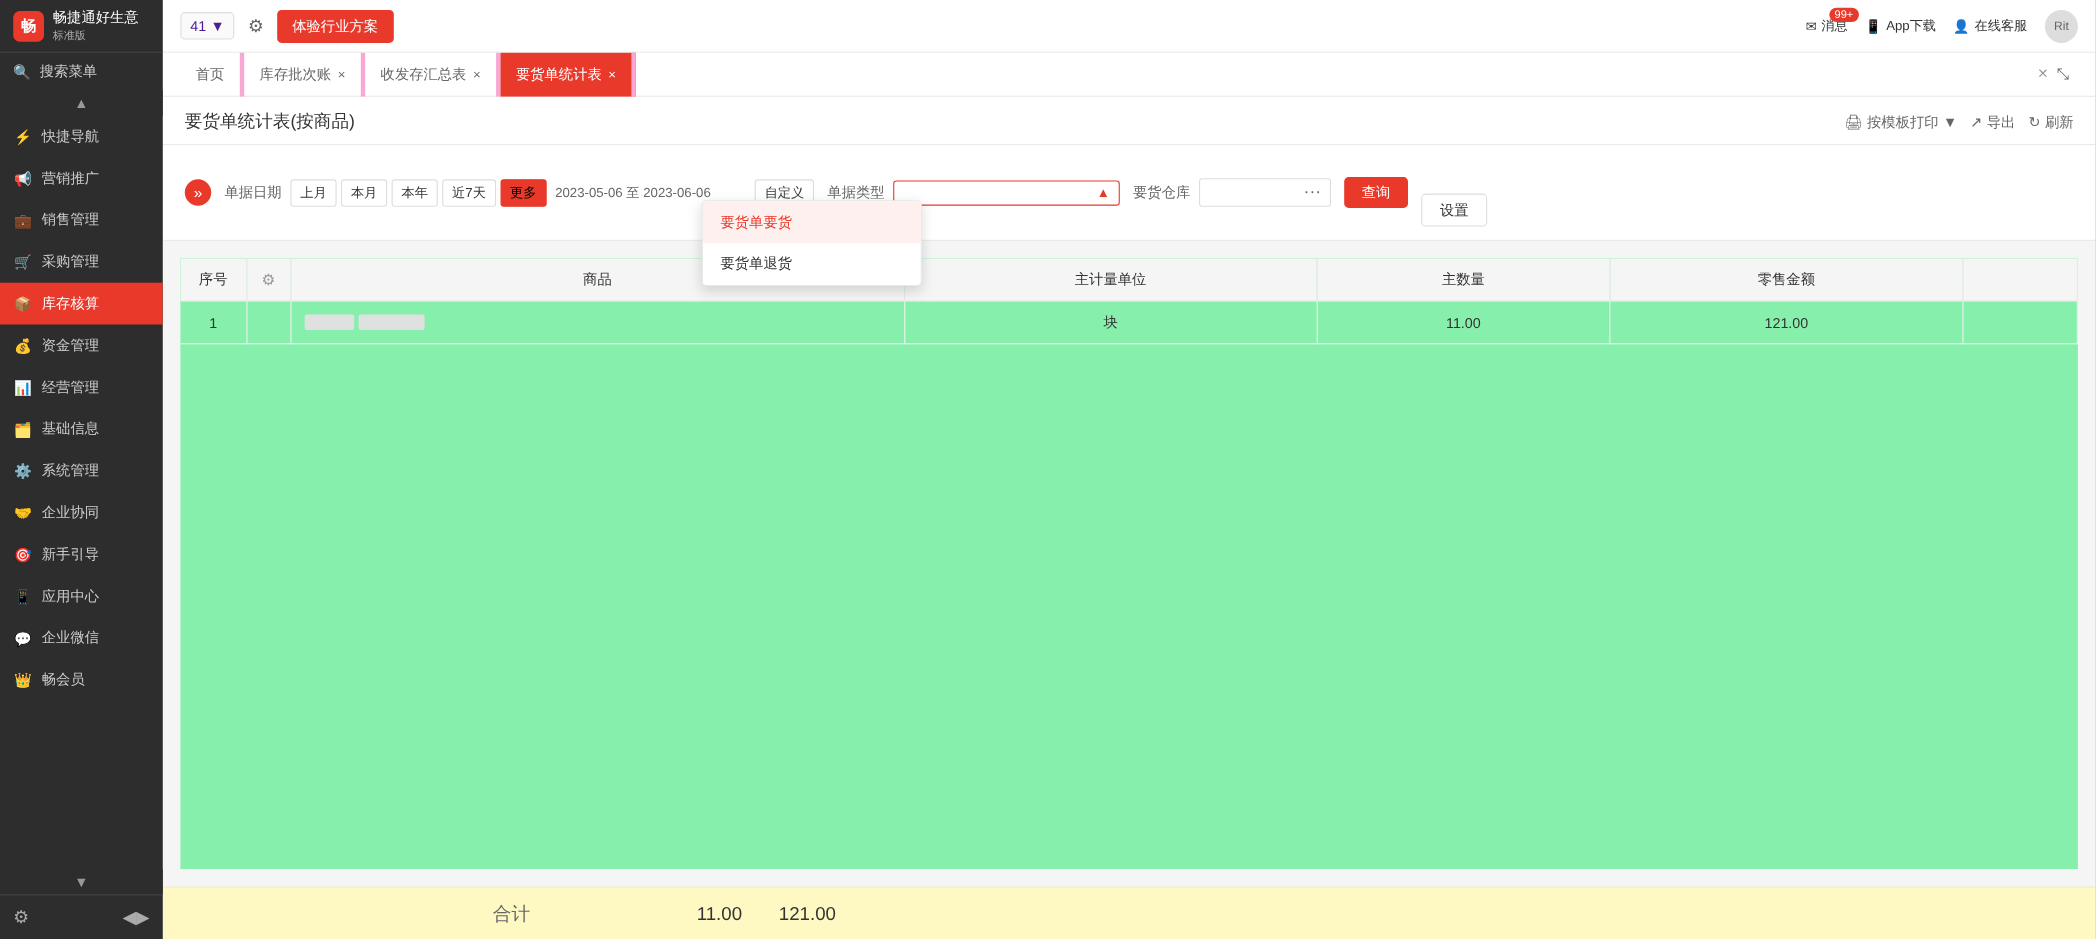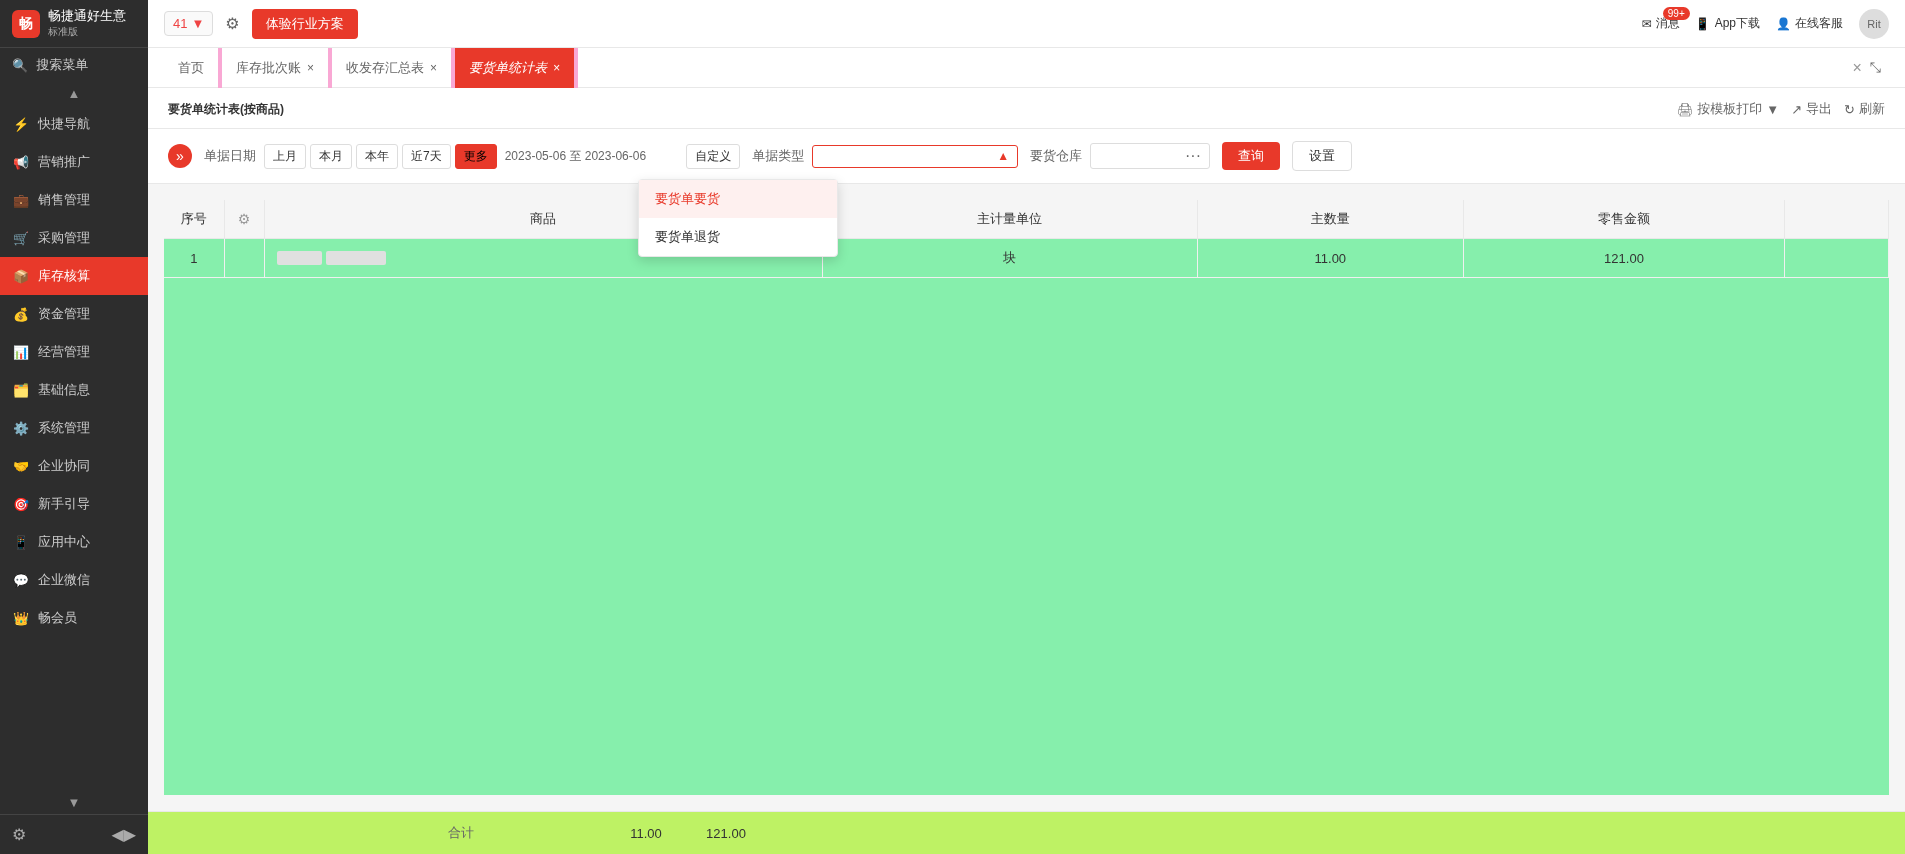--- a/index.html
+++ b/index.html
@@ -83,21 +83,21 @@
       padding: 0 16px;
       height: 48px;
       border-bottom: 1px solid #e8e8e8;
       flex-shrink: 0;
       justify-content: space-between;
     }
     .topbar-left { display: flex; align-items: center; gap: 12px; }
     .topbar-select {
       display: flex; align-items: center; gap: 4px;
       border: 1px solid #ddd; border-radius: 4px;
-      padding: 4px 8px; font-size: 13px; color: #ef4444; cursor: pointer;
+      padding: 4px 8px; font-size: 13px; color: #4c1d95; cursor: pointer;
       background: #fafafa;
     }
     .topbar-gear { color: #666; cursor: pointer; font-size: 16px; }
     .btn-trial {
       background: #e8392a; color: #fff; border: none; border-radius: 4px;
       padding: 6px 14px; font-size: 13px; cursor: pointer;
     }
     .topbar-right { display: flex; align-items: center; gap: 16px; }
     .topbar-badge {
       position: relative; display: flex; align-items: center; gap: 4px; color: #333; cursor: pointer; font-size: 12px;
@@ -129,21 +129,20 @@
       height: 40px;
       font-size: 13px;
       color: #666;
       cursor: pointer;
       border-right: 4px solid #f9a8d4;
       white-space: nowrap;
     }
     .tab.active {
       background: #e8392a;
       color: #fff;
-      font-style: italic;
     }
     .tab-close { font-size: 12px; color: inherit; cursor: pointer; }
     .tab-close-right {
       margin-left: auto;
       display: flex; align-items: center; gap: 4px;
       padding: 0 8px;
     }
     .tab-expand { color: #666; cursor: pointer; font-size: 14px; margin-left: 4px; }
 
     
@@ -159,21 +158,21 @@
     .page-header {
       background: #fff;
       padding: 12px 20px 0 20px;
       border-bottom: 1px solid #e8e8e8;
       flex-shrink: 0;
     }
     .page-title-row {
       display: flex; align-items: center; justify-content: space-between;
       margin-bottom: 10px;
     }
-    .page-title { font-size: 12px; font-weight: bold; color: #333; }
+    .page-title { font-size: 16px; font-weight: normal; color: #333; }
     .page-actions { display: flex; align-items: center; gap: 12px; font-size: 13px; }
     .action-btn {
       display: flex; align-items: center; gap: 4px; color: #666; cursor: pointer;
     }
 
     
     .filter-bar {
       background: #fff;
       padding: 12px 20px;
       display: flex;
@@ -222,21 +221,21 @@
       padding: 3px 8px; font-size: 13px; min-width: 120px; background: #fff;
       cursor: pointer; color: #333;
     }
     .warehouse-dots { color: #666; cursor: pointer; font-size: 16px; margin-left: 4px; }
     .query-btn {
       background: #e8392a; color: #fff; border: none; border-radius: 4px;
       padding: 5px 16px; font-size: 13px; cursor: pointer;
     }
     .settings-btn {
       background: #fff; color: #333; border: 1px solid #ddd; border-radius: 4px;
-      padding: 5px 16px; font-size: 13px; cursor: pointer;
+      padding: 5px 16px; font-size: 13px; cursor: pointer; margin-top: 32px;
     }
 
     
     .dropdown-menu {
       position: absolute;
       top: 50px;
       left: 490px;
       background: #fff;
       border: 1px solid #e8e8e8;
       border-radius: 4px;
@@ -279,26 +278,26 @@
       border-right: 1px solid #f0f0f0;
       padding: 10px 12px;
       text-align: center;
       color: #333;
     }
     .td-product { display: flex; gap: 4px; align-items: center; }
     .product-placeholder { background: #e0e0e0; height: 14px; border-radius: 2px; }
 
     
     .table-footer {
-      background: #bef264;
+      background: #fef9c3;
       display: flex;
       align-items: center;
       padding: 12px 20px;
       border-top: 1px solid #e8e8e8;
-      font-size: 13px;
+      font-size: 17px;
       flex-shrink: 0;
     }
     .footer-label { color: #666; margin-right: 12px; }
     .footer-col { min-width: 80px; text-align: center; }
     .footer-value { color: #333; }
 
     
     .th-gear { color: #999; cursor: pointer; font-size: 14px; }
   </style>
 </head>

